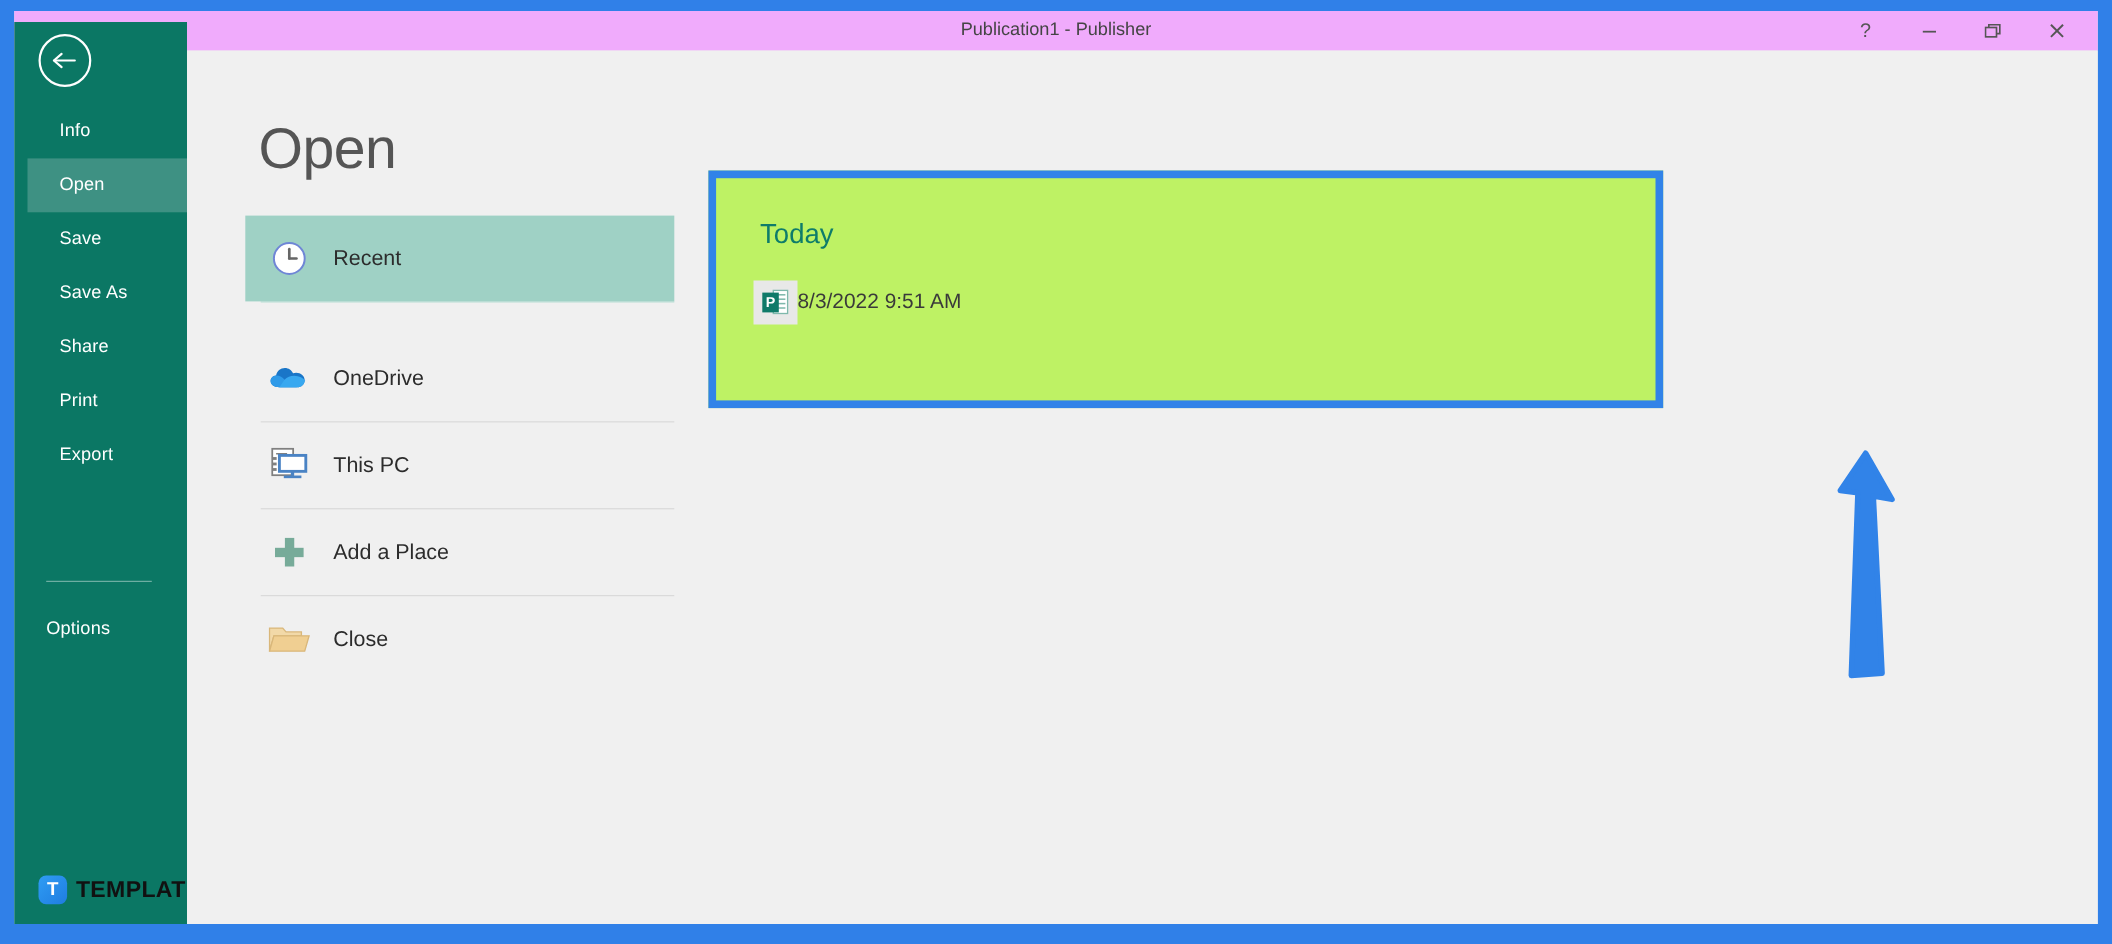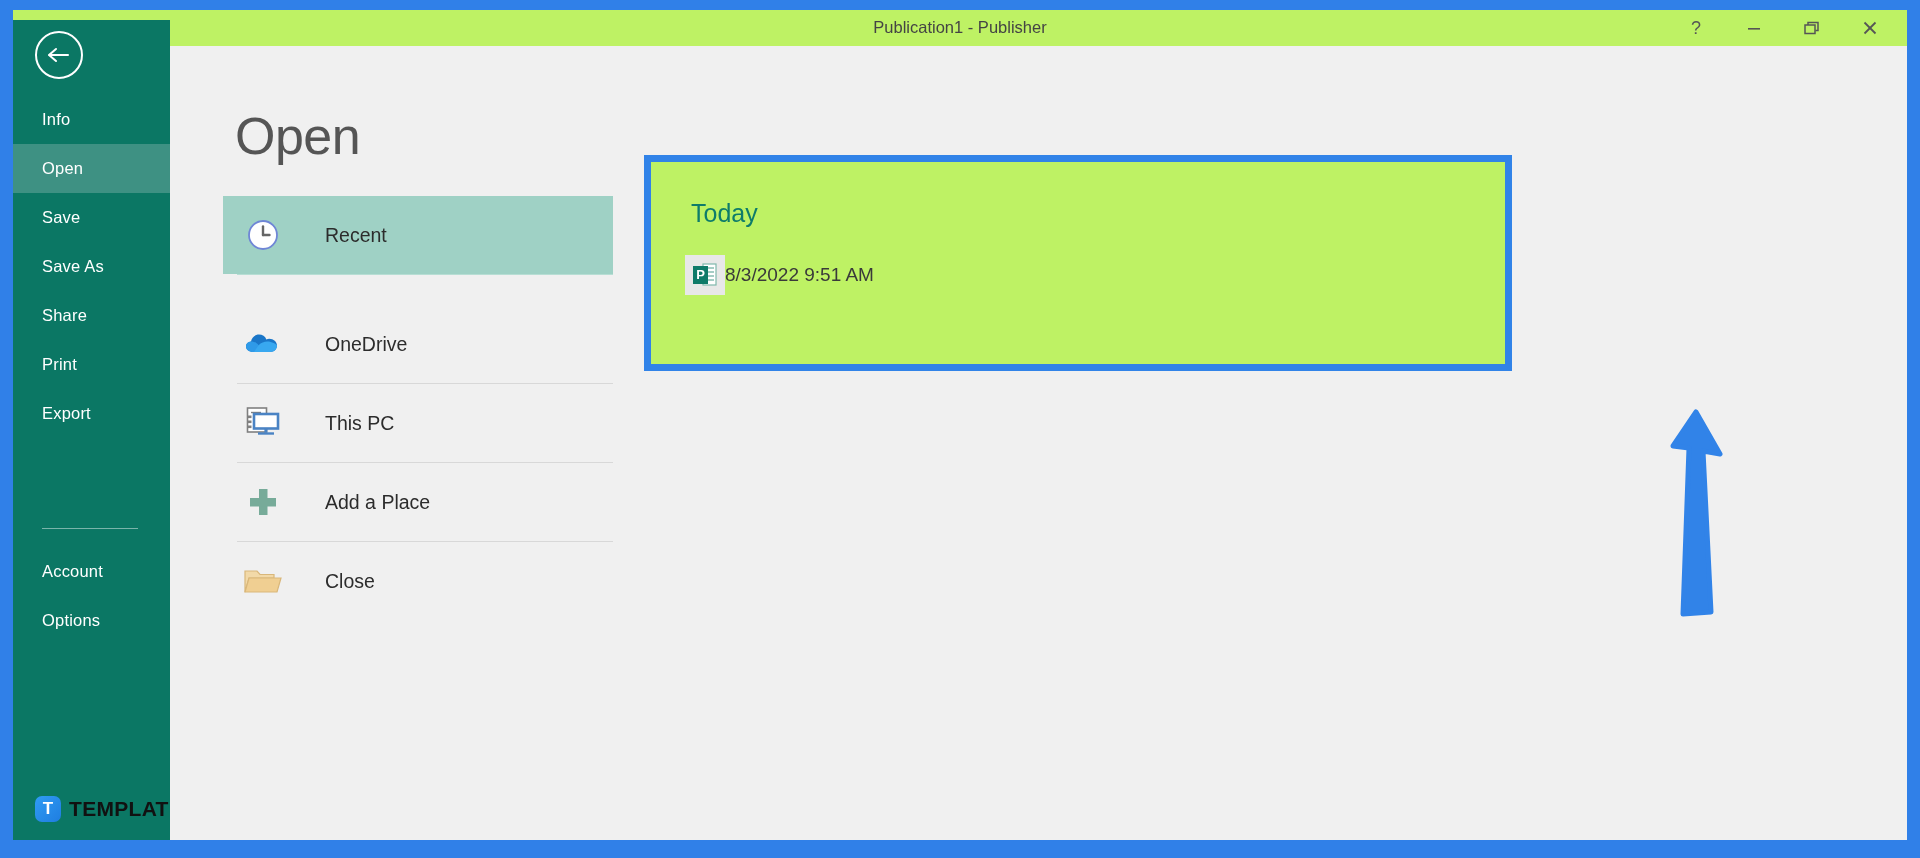--- a/index.html
+++ b/index.html
@@ -21,21 +21,21 @@
     left: 13px; top: 10px;
     width: 1894px; height: 830px;
     background: #f0f0f0;
   }
 
   
   #title-bar {
     position: absolute;
     left: 0; top: 0;
     width: 100%; height: 36px;
-    background: #bef264;
+    background: #f0abfc;
   }
   #window-title {
     position: absolute;
     left: 0; right: 0; top: 8px;
     text-align: center;
     font-size: 16.5px;
     color: #444;
   }
   #window-controls {
     position: absolute;
@@ -81,21 +81,21 @@
     position: relative;
     height: 49px;
     display: flex;
     align-items: center;
     padding-left: 29px;
     color: #ffffff;
     font-size: 16.5px;
     letter-spacing: .2px;
   }
   .rail-item.active { background: #3e9183; }
-  #rail-items { position: absolute; top: 75px; left:0; right:0; }
+  #rail-items { position: absolute; top: 75px; left:0; right:0;padding-left:12px; }
   #rail-divider {
     position: absolute;
     left: 29px; top: 508px;
     width: 96px; height: 1px;
     background: rgba(255,255,255,.45);
   }
   #rail-bottom { position: absolute; top: 527px; left: 0; right: 0; }
 
   
   #watermark {
@@ -130,21 +130,20 @@
     color: #555;
     letter-spacing: -.5px;
   }
   #places-list { position: absolute; left: 53px; top: 150px; width: 390px; }
   .place-item {
     position: relative;
     height: 78px;
     display: flex;
     align-items: center;
     padding-left: 14px;
-    gap: 22px;
   }
   .place-item.active { background: #9fd1c5; }
   .place-icon {
     width: 52px;
     display: flex; align-items: center; justify-content: center;
     flex: none;
   }
   .place-label {
     font-size: 19.5px;
     color: #2c2c2c;
@@ -268,23 +267,20 @@
           <span>Print</span>
         </div>
         <div class="rail-item">
           <span>Export</span>
         </div>
       </div>
 
       <div id="rail-divider"></div>
 
       <div id="rail-bottom">
-        <div class="rail-item">
-          <span>Account</span>
-        </div>
         <div class="rail-item">
           <span>Options</span>
         </div>
       </div>
 
       <div id="watermark">
         <div id="watermark-logo">
           <span>T</span>
         </div>
         <div id="watermark-text">

